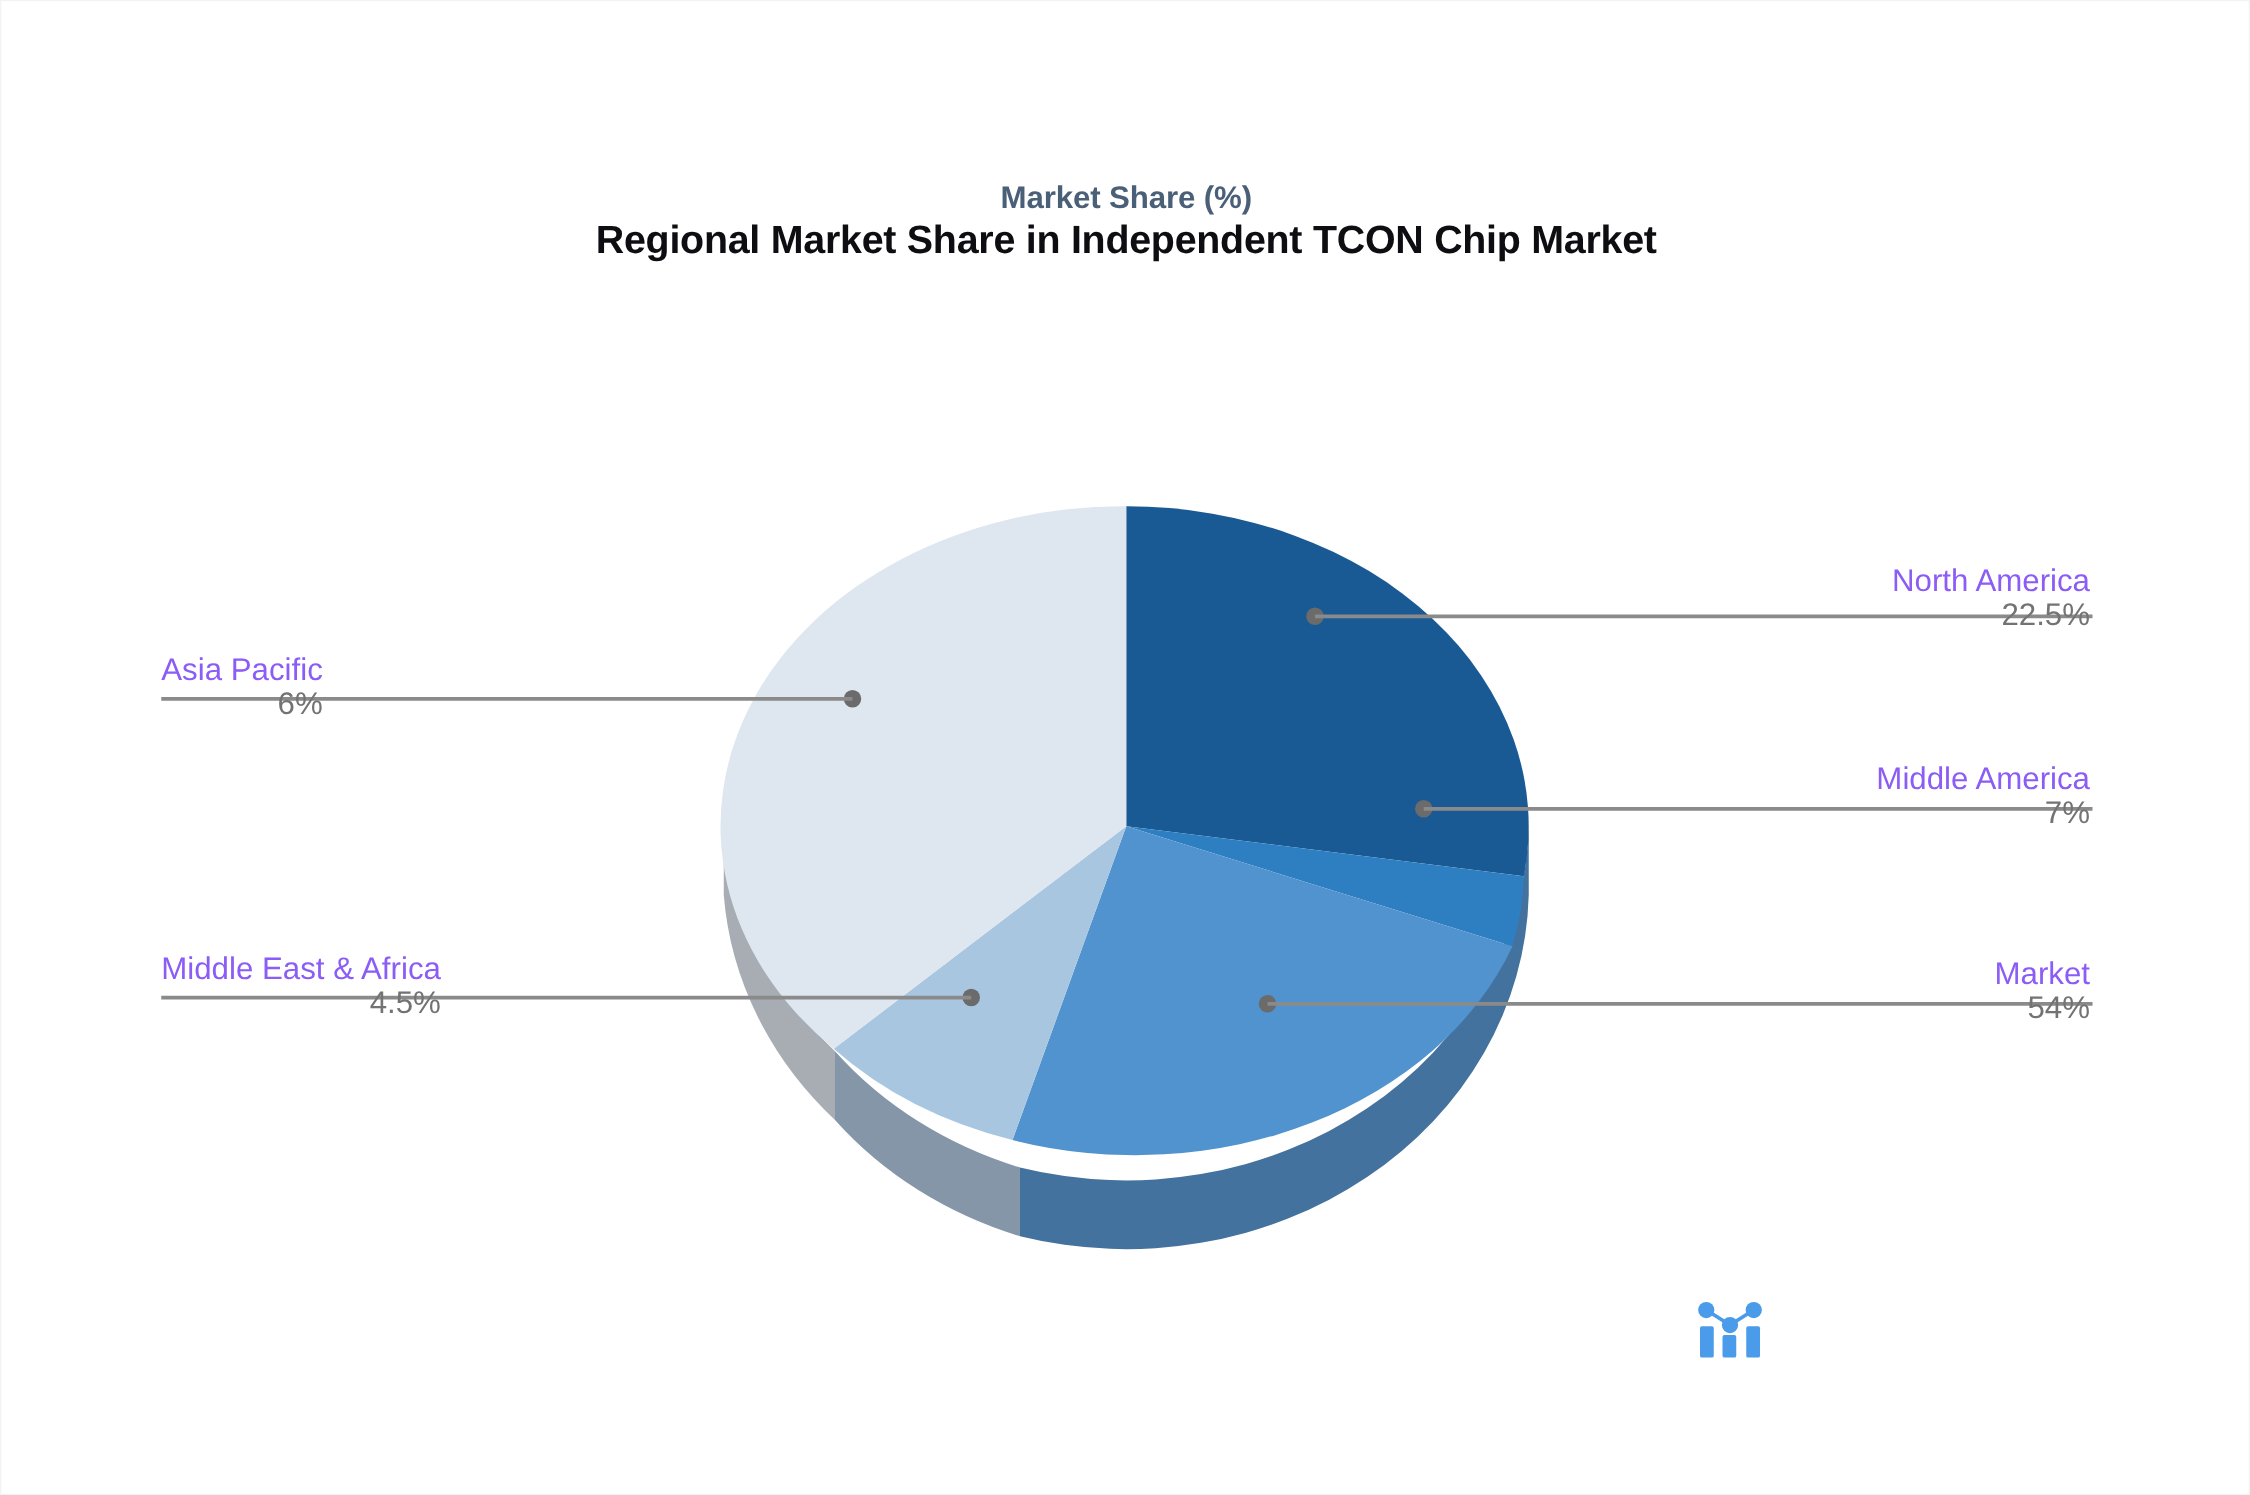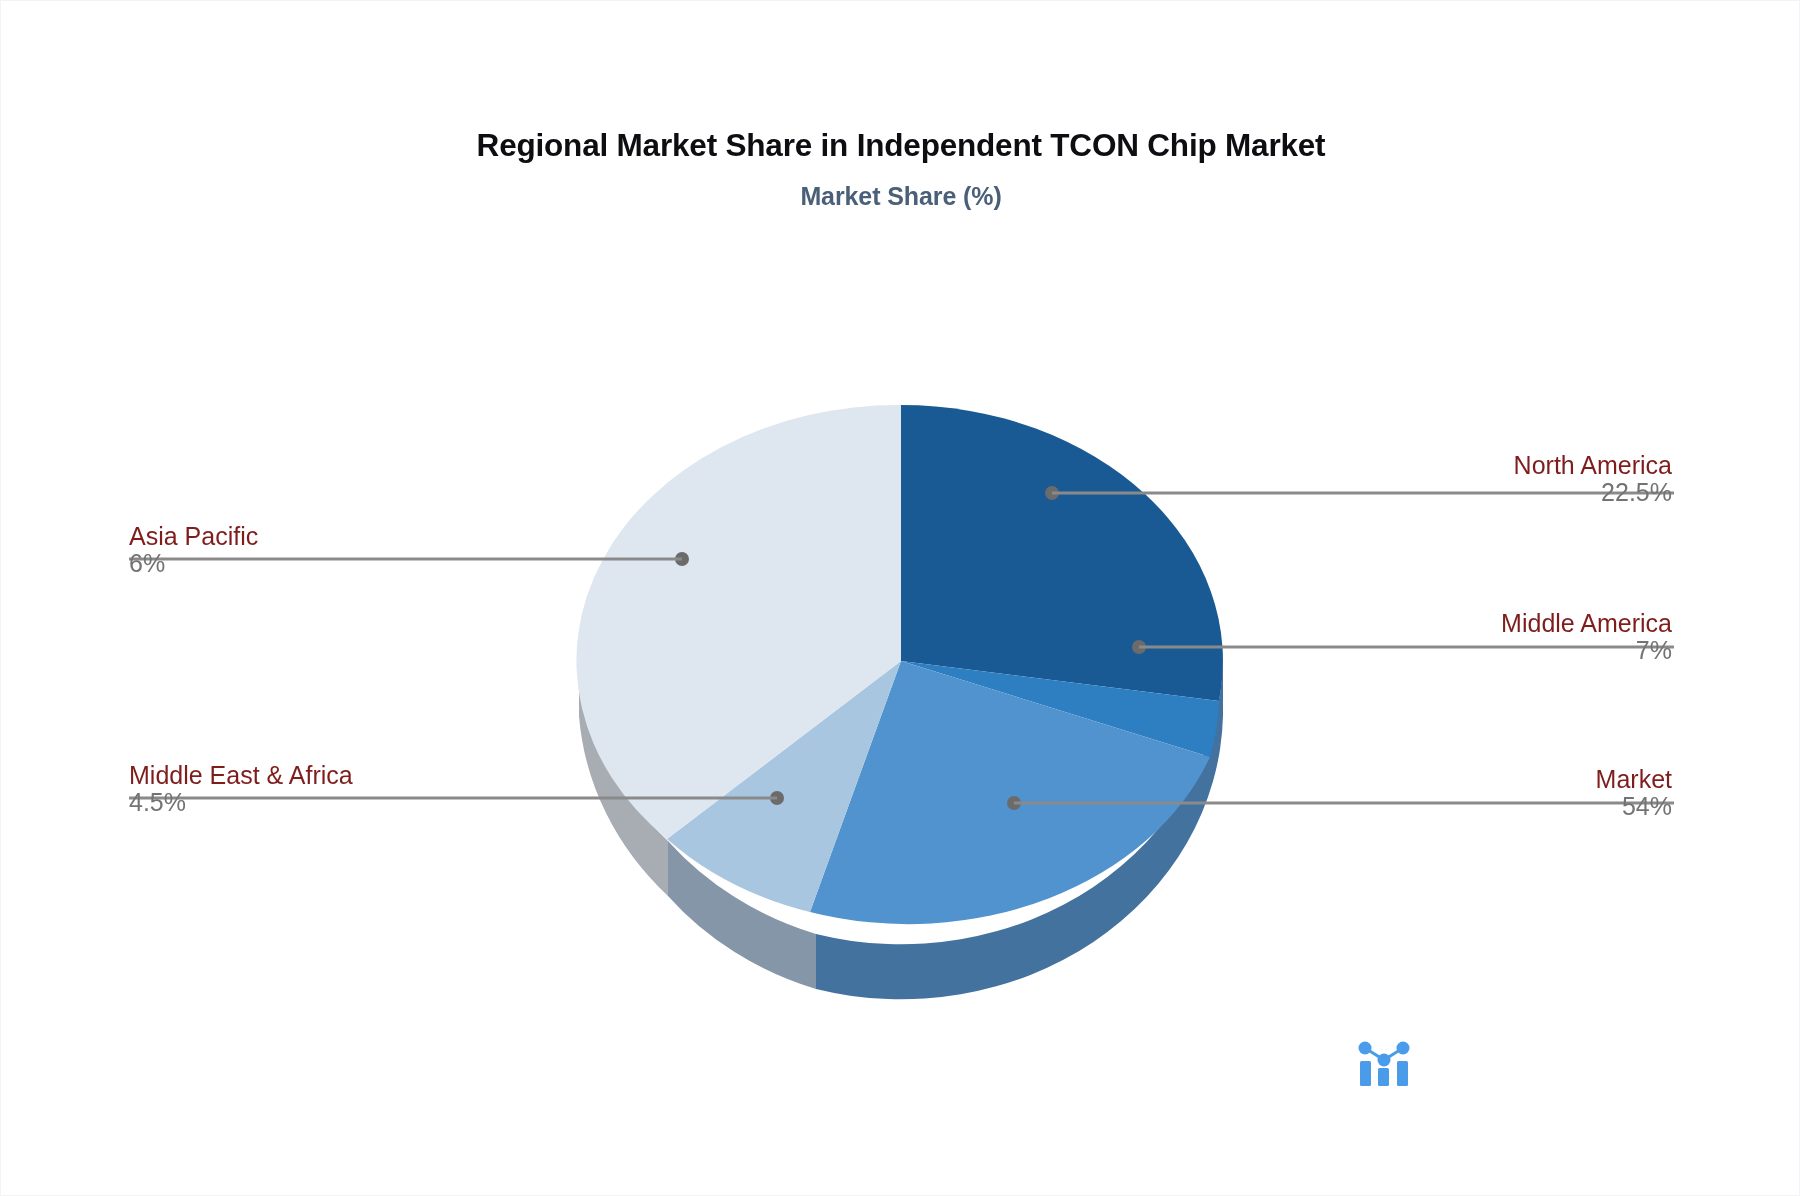--- a/index.html
+++ b/index.html
@@ -54,29 +54,29 @@
   #pie-svg { display: block; }
 
   
   .callout {
     position: absolute;
     line-height: 1.0;
     white-space: nowrap;
   }
   .callout .cat {
     font-size: 25px;
-    color: #7f1d1d;
+    color: #8b5cf6;
   }
   .callout .val {
     font-size: 25px;
     color: #737373;
     margin-top: 2px;
   }
   .callout.right { text-align: right; }
-  .callout.left  { text-align: left; }
+  .callout.left  { text-align: right; }
 
   
   #logo {
     position: absolute;
     left: 1355px;
     top: 1036px;
     display: flex;
     align-items: center;
     gap: 12px;
   }
@@ -88,22 +88,22 @@
     letter-spacing: -0.5px;
     line-height: 1;
   }
 </style>
 </head>
 <body>
 
 <div id="page">
 
   <div id="title-block">
+    <div id="chart-subtitle">Market Share (%)</div>
     <div id="chart-title">Regional Market Share in Independent TCON Chip Market</div>
-    <div id="chart-subtitle">Market Share (%)</div>
   </div>
 
   <div id="pie-wrap">
     <svg id="pie-svg" width="680" height="650" viewBox="0 0 680 650">
 
       <g>
 
         <path fill="#a7adb3" d="M 18 310 A 322 290 0 0 0 107 490 L 107 545 A 322 290 0 0 1 18 365 Z"></path>
 
         <path fill="#8496a8" d="M 107 490 A 322 290 0 0 0 255 583 L 255 638 A 322 290 0 0 1 107 545 Z"></path>

